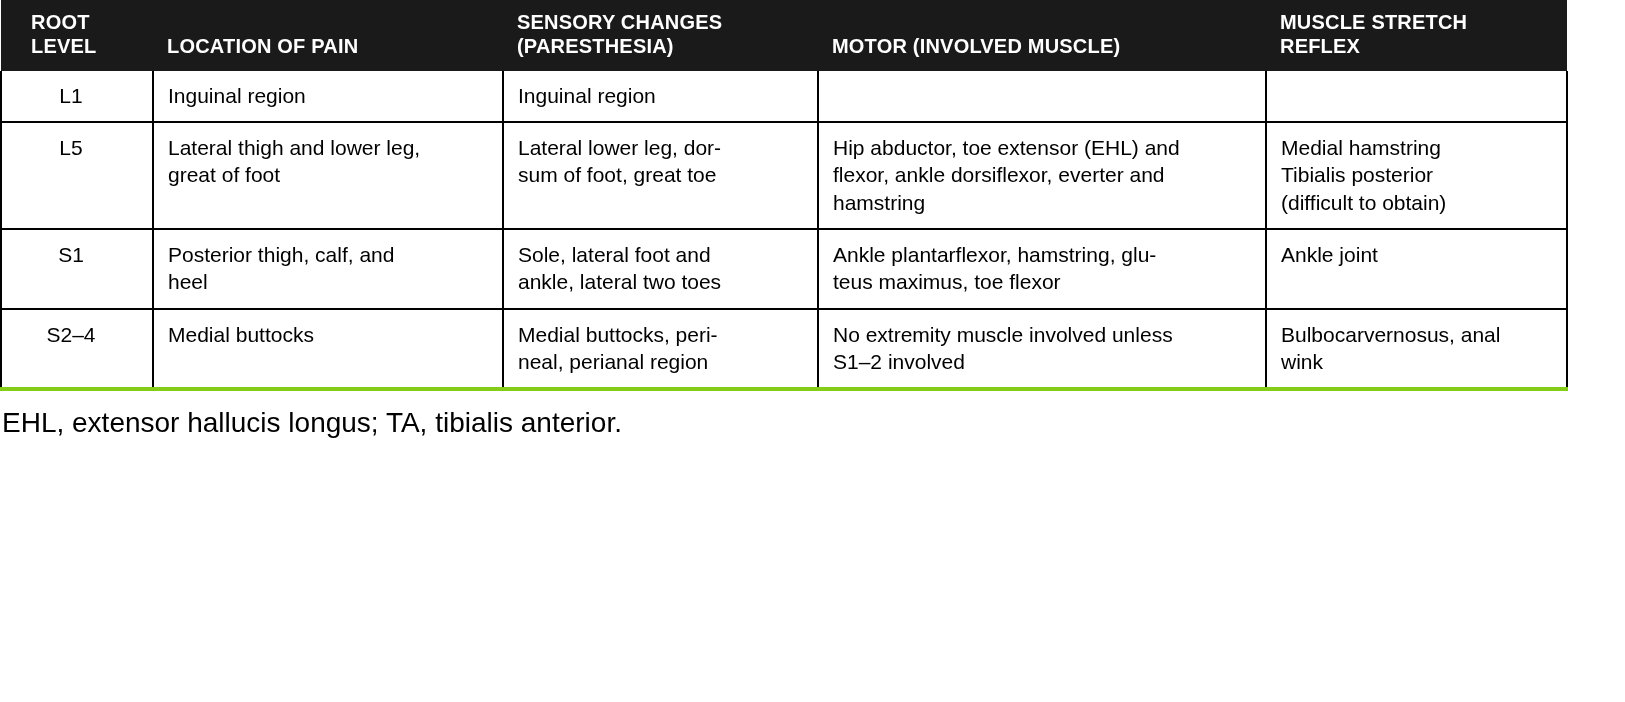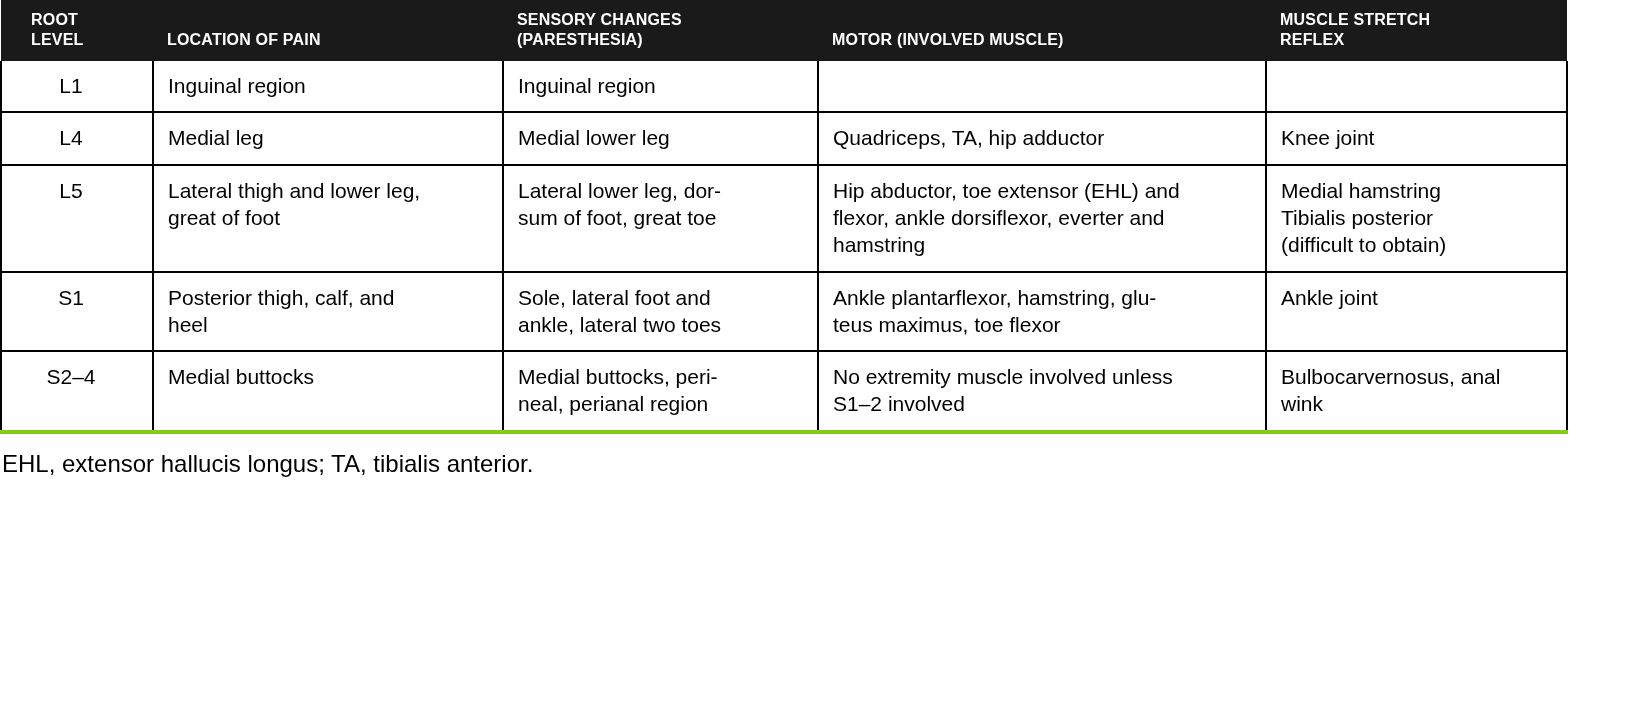--- a/index.html
+++ b/index.html
@@ -23,21 +23,21 @@
   table.data-table {
     border-collapse: collapse;
     width: 1566px;
     margin: 0 0 0 0;
     table-layout: fixed;
   }
   table.data-table thead th {
     background: #1a1a1a;
     color: #ffffff;
     font-weight: bold;
-    font-size: 16px;
+    font-size: 20px;
     letter-spacing: 0.2px;
     text-align: left;
     vertical-align: bottom;
     padding: 10px 14px 12px 14px;
     line-height: 1.22;
     border: none;
   }
   table.data-table thead th.col-root {
     text-align: center;
     padding-left: 10px;
@@ -80,21 +80,21 @@
   .cellwrap {
     display: block;
     padding-left: 22px;
     text-indent: -22px;
   }
   .cellwrap.nohang {
     padding-left: 0;
     text-indent: 0;
   }
   .footnote {
-    font-size: 24px;
+    font-size: 28px;
     line-height: 1.3;
     padding: 14px 0 0 2px;
   }
   col.c-root { width: 152px; }
   col.c-pain { width: 350px; }
   col.c-sensory { width: 315px; }
   col.c-motor { width: 448px; }
   col.c-reflex { width: 301px; }
 </style>
 </head>
@@ -140,35 +140,20 @@
         </td>
         <td>
           <span class="cellwrap">Inguinal region</span>
         </td>
         <td>&nbsp;</td>
         <td>&nbsp;</td>
       </tr>
 
 
 
-      <tr>
-        <td>L4</td>
-        <td>
-          <span class="cellwrap">Medial leg</span>
-        </td>
-        <td>
-          <span class="cellwrap">Medial lower leg</span>
-        </td>
-        <td>
-          <span class="cellwrap">Quadriceps, TA, hip adductor</span>
-        </td>
-        <td>
-          <span class="cellwrap">Knee joint</span>
-        </td>
-      </tr>
 
       <tr>
         <td>L5</td>
         <td>
           <span class="cellwrap">Lateral thigh and lower leg,</span>
           <span class="cellwrap">great of foot</span>
         </td>
         <td>
           <span class="cellwrap">Lateral lower leg, dor-</span>
           <span class="cellwrap">sum of foot, great toe</span>

